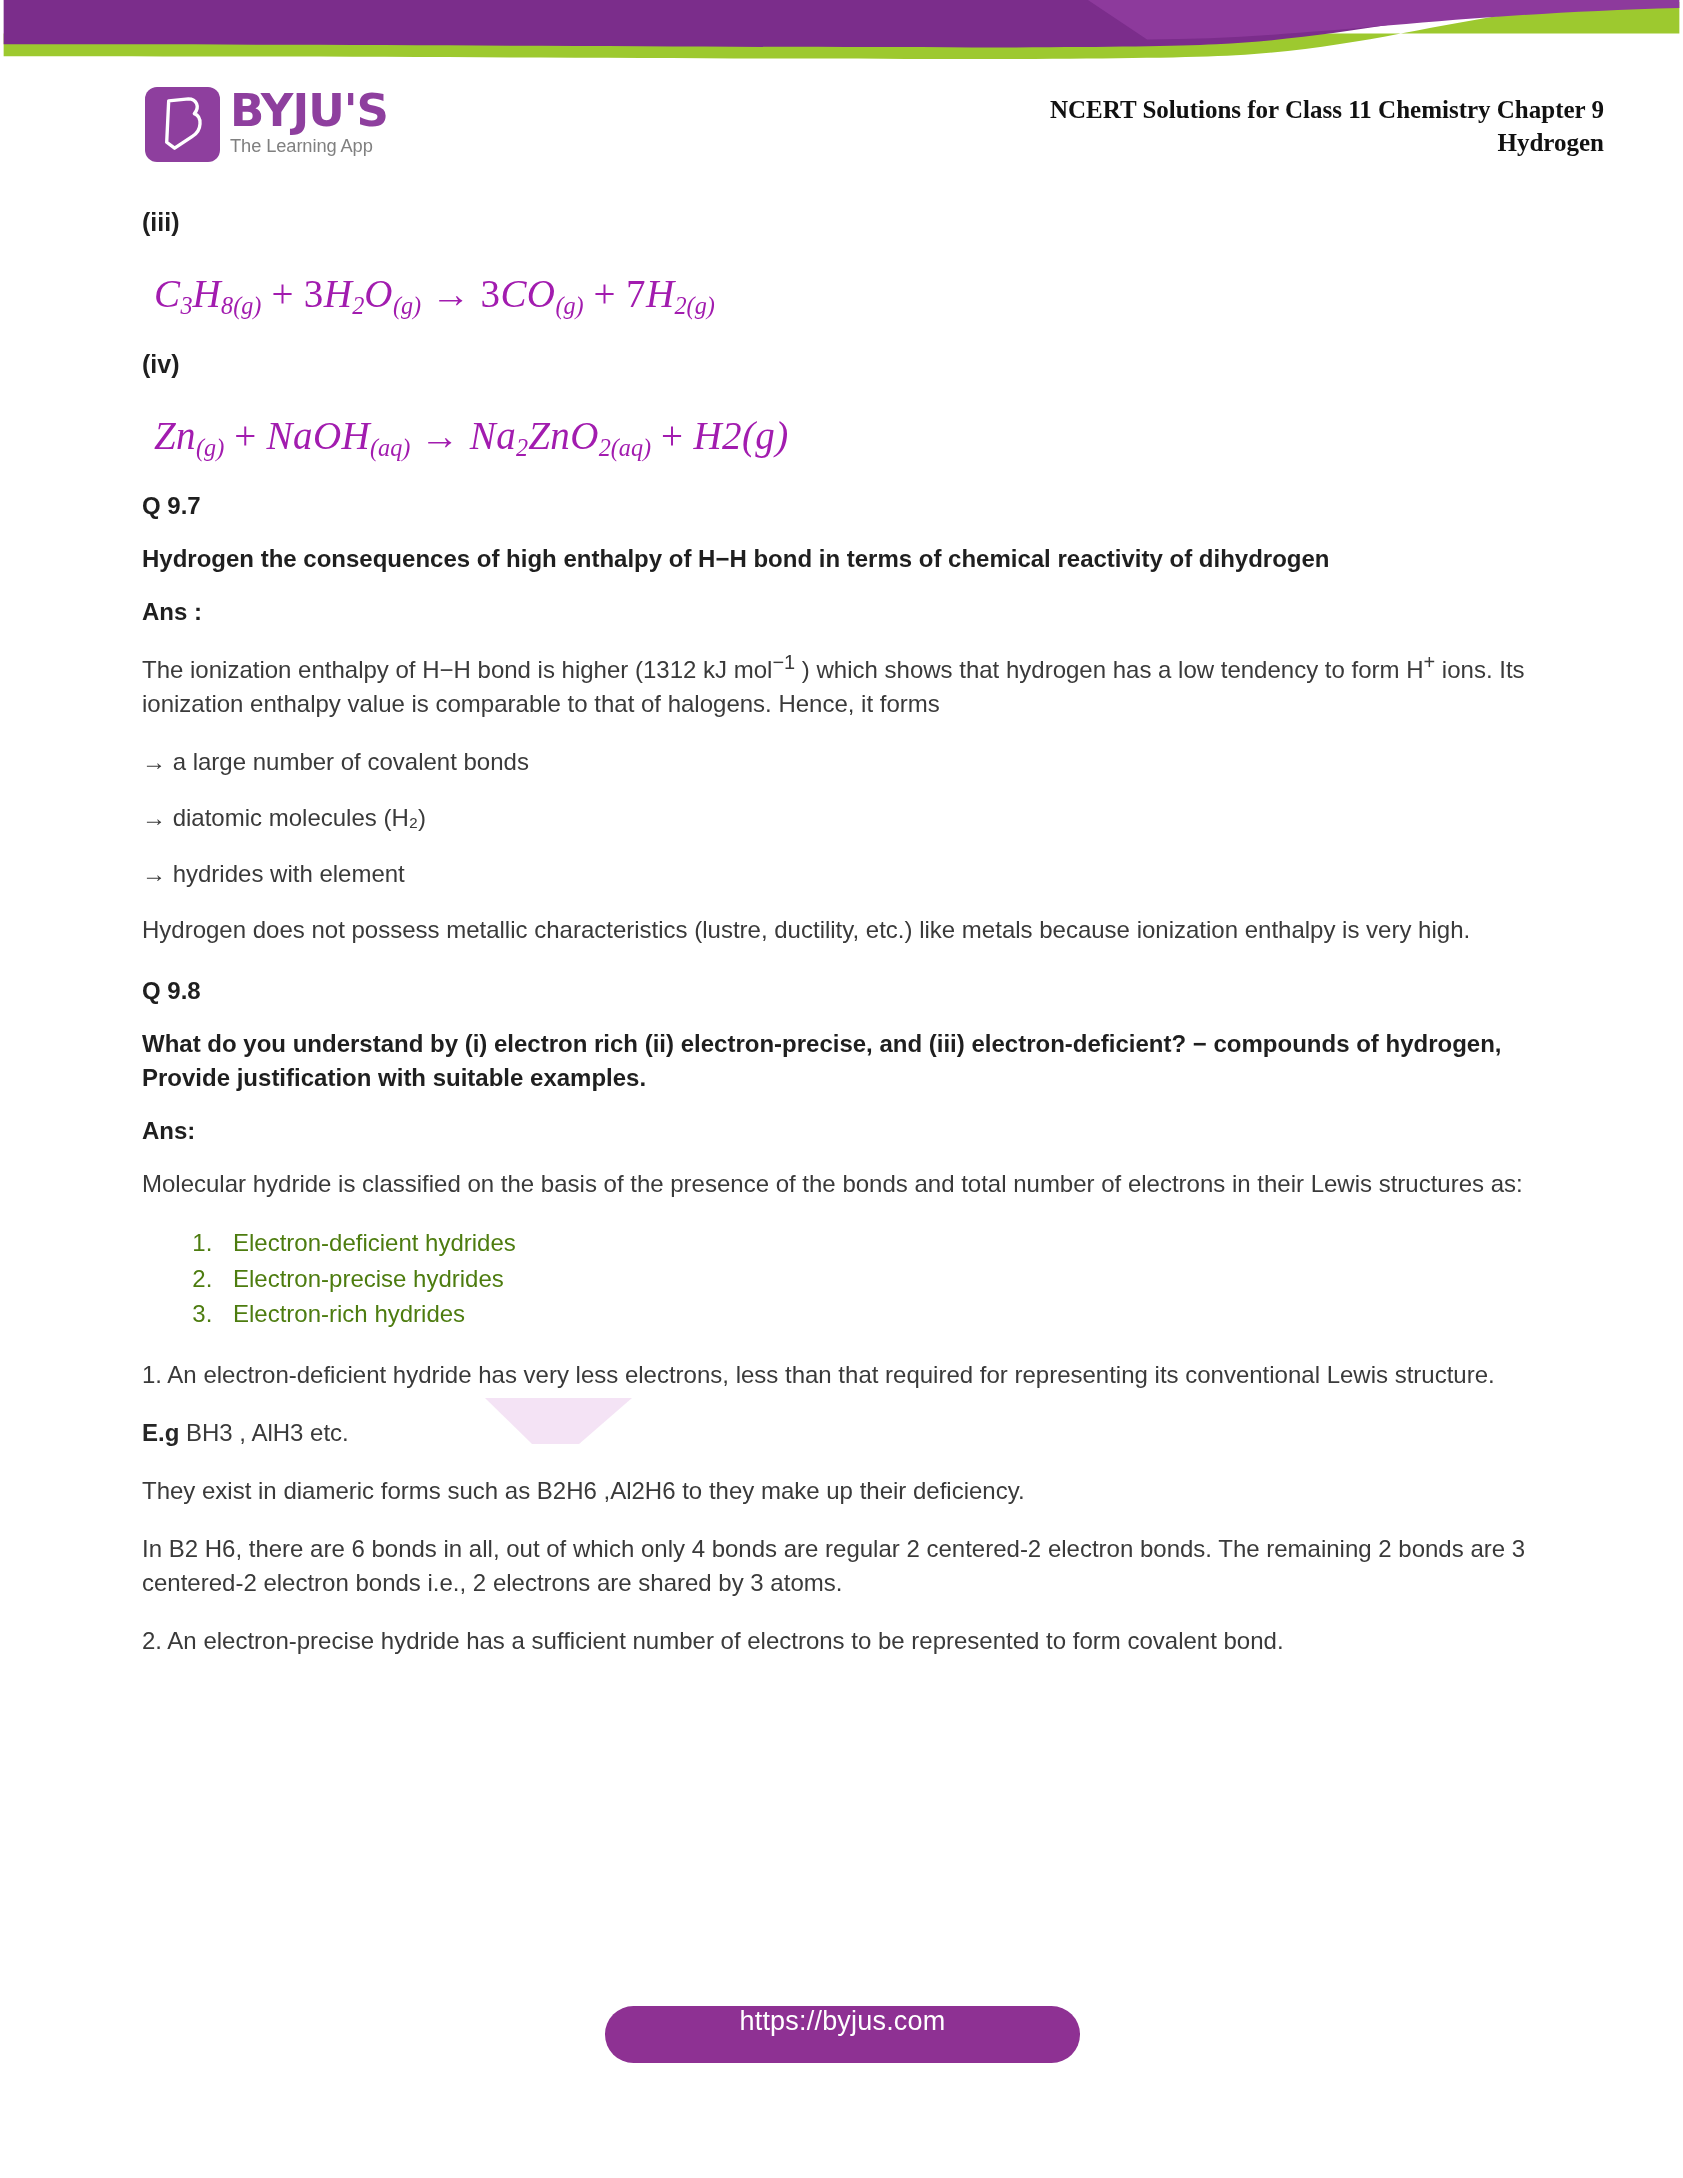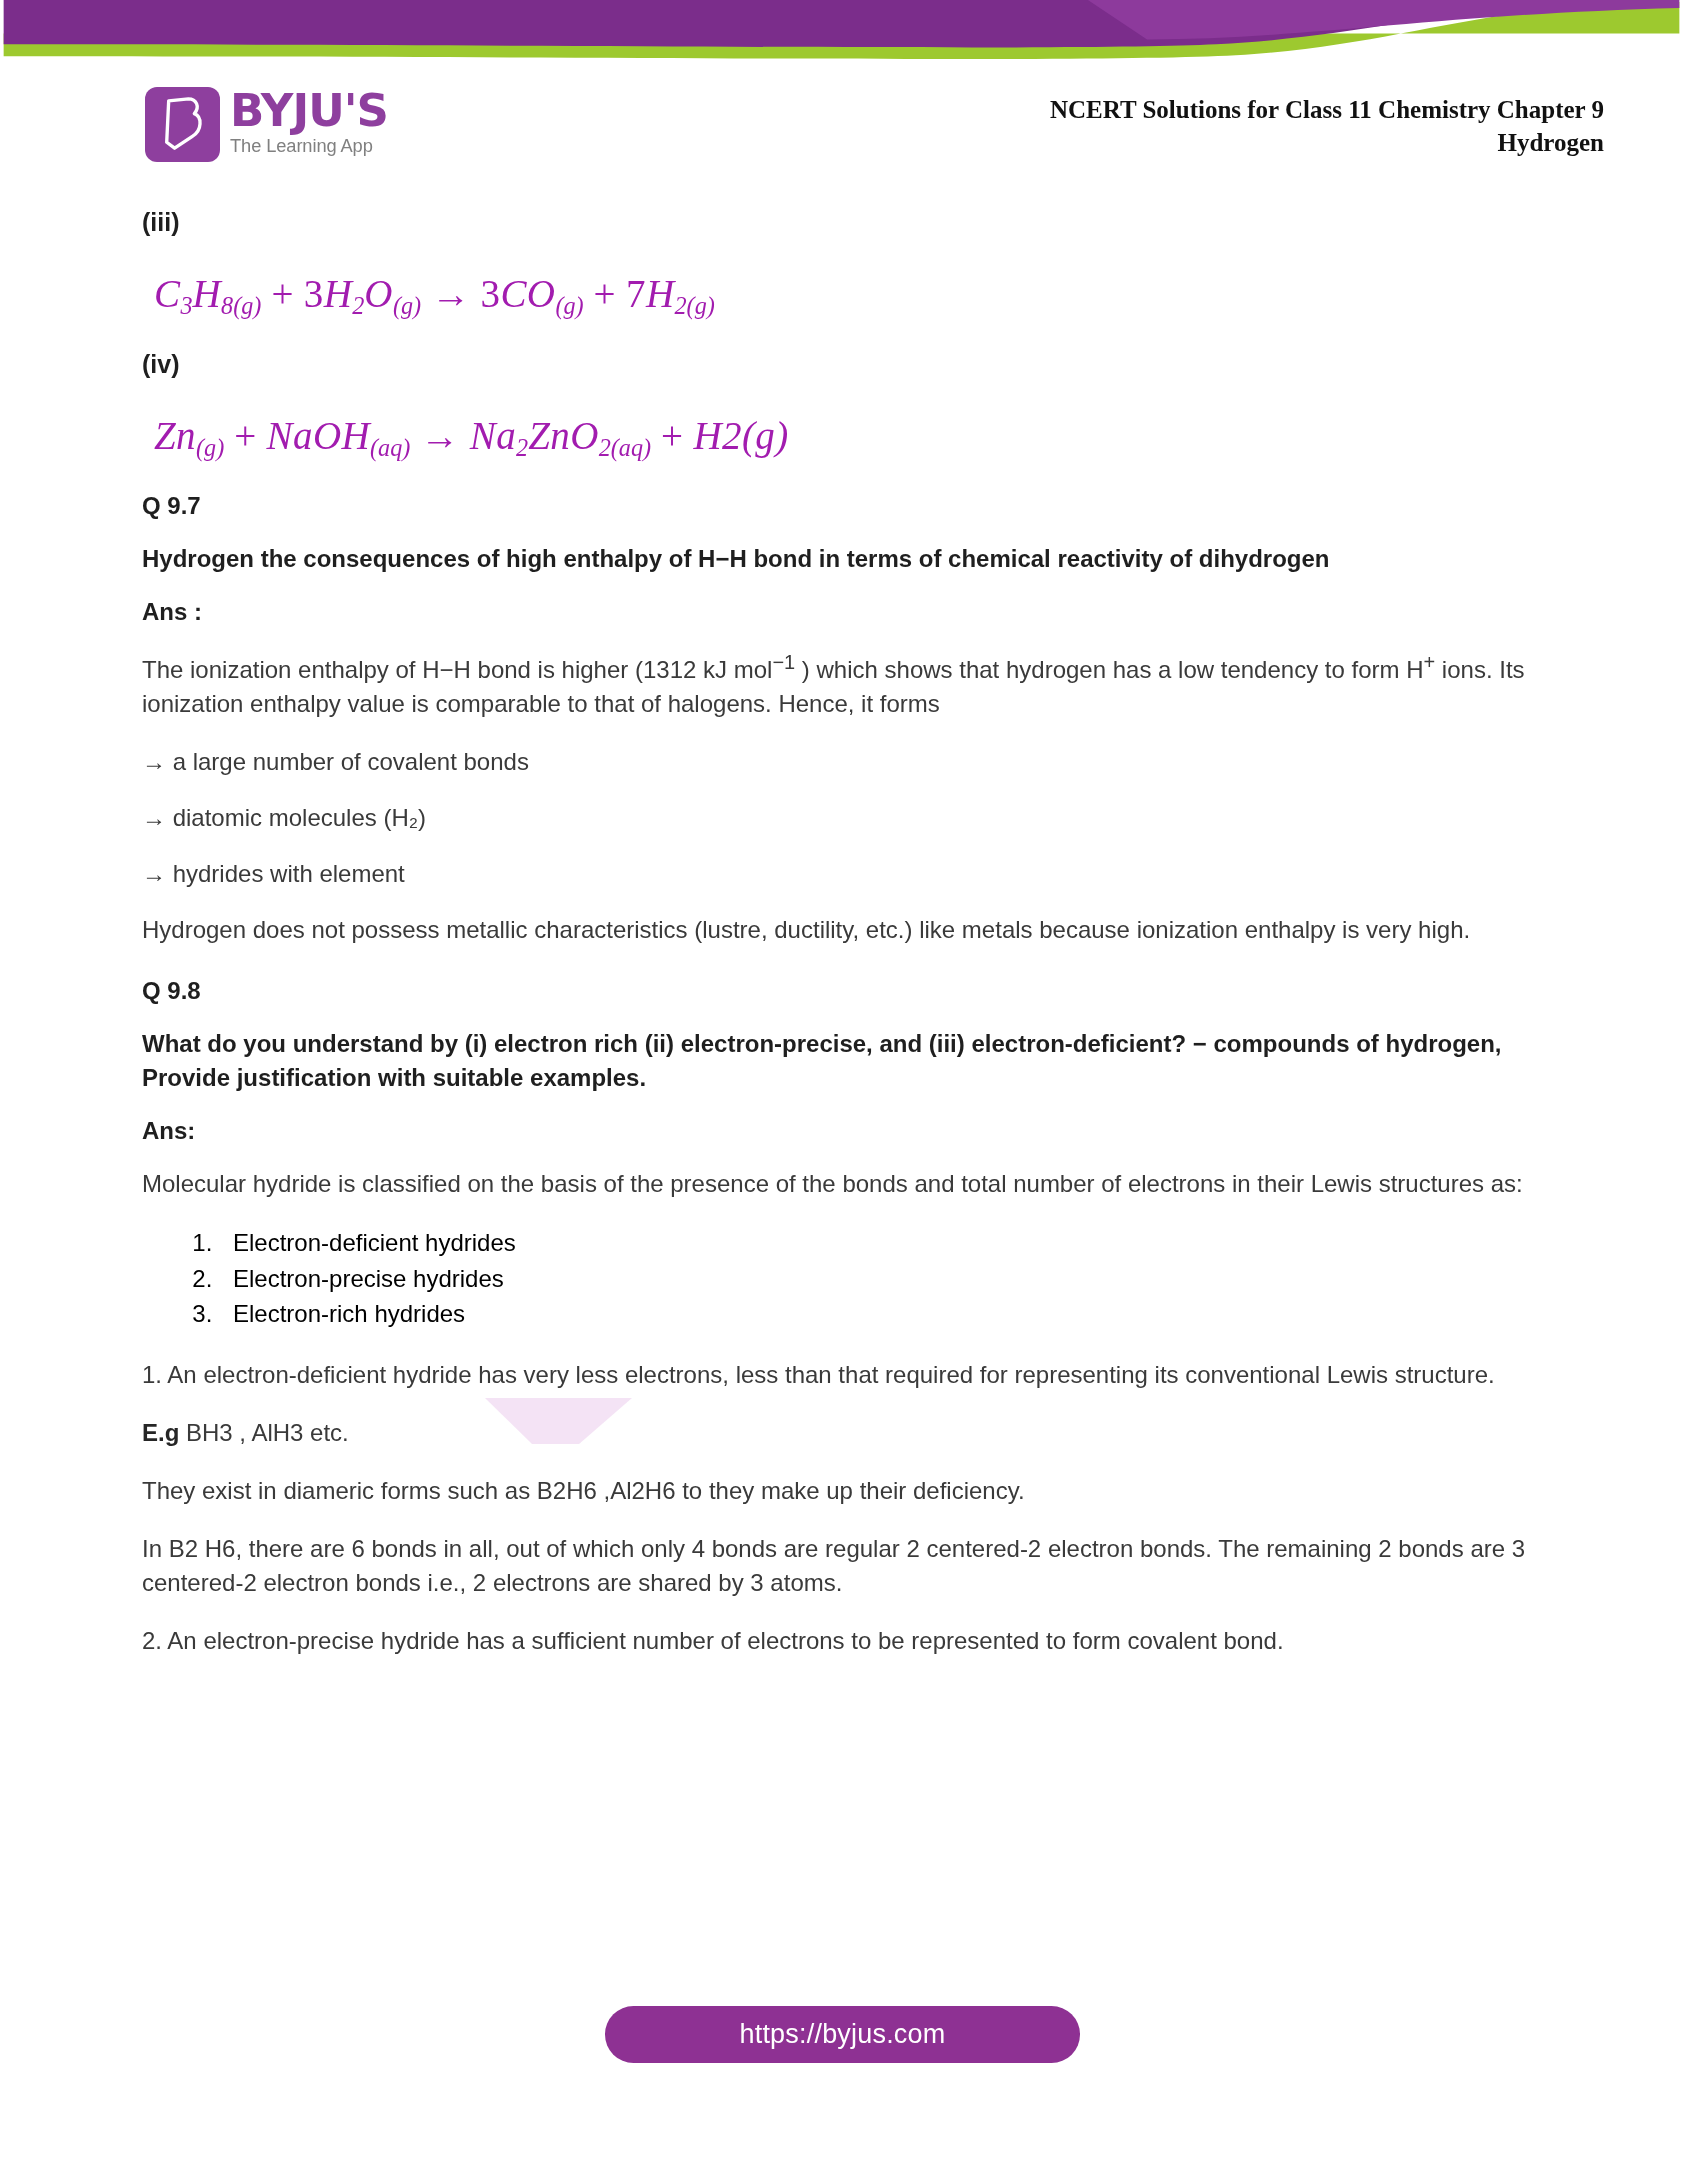--- a/index.html
+++ b/index.html
@@ -150,21 +150,21 @@
     font-size: 24px;
     line-height: 1.42;
     color: #3a3a3a;
     margin: 0 0 22px 0;
   }
   ol.hydride-list {
     margin: 0 0 26px 0;
     padding-left: 77px;
     font-size: 24px;
     line-height: 1.48;
-    color: #000000;
+    color: #4d7c0f;
   }
   ol.hydride-list li { padding-left: 14px; margin: 0; }
   .sp-top { margin-top: 30px; }
 
   
   .watermark {
     position: absolute;
     left: 485px;
     top: 1398px;
     width: 147px;
@@ -183,21 +183,20 @@
     width: 475px;
     height: 57px;
     background: #8e3193;
     border-radius: 30px;
     border: none;
     color: #ffffff;
     font-family: "Liberation Sans", sans-serif;
     font-size: 27px;
     letter-spacing: 0.2px;
     display: flex;
-    align-items: center;
     justify-content: center;
     cursor: pointer;
   }
 </style>
 </head>
 <body>
 
 <div class="banner">
   <svg width="1683" height="69" viewBox="0 0 1700 70" xmlns="http://www.w3.org/2000/svg">
     <path d="M0,34 L1700,34 L1700,2 C1500,2 1420,46 1250,56 C1100,64 600,57 0,57 Z" fill="#9dc92f"></path>

